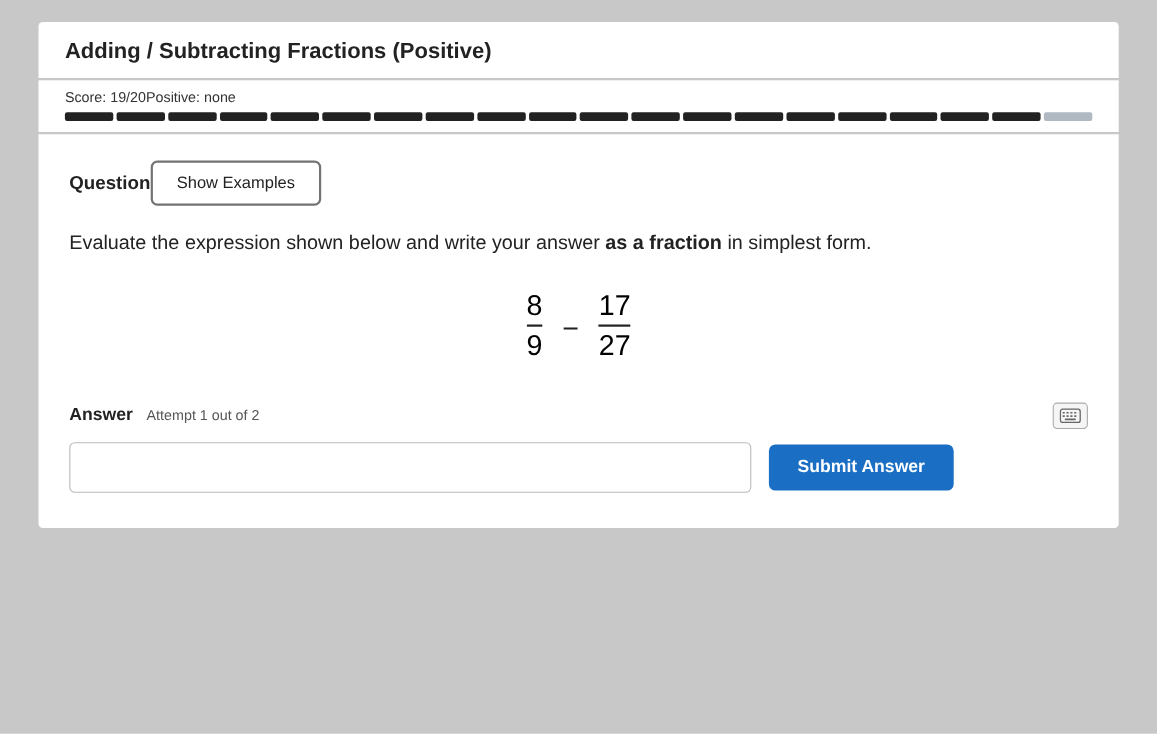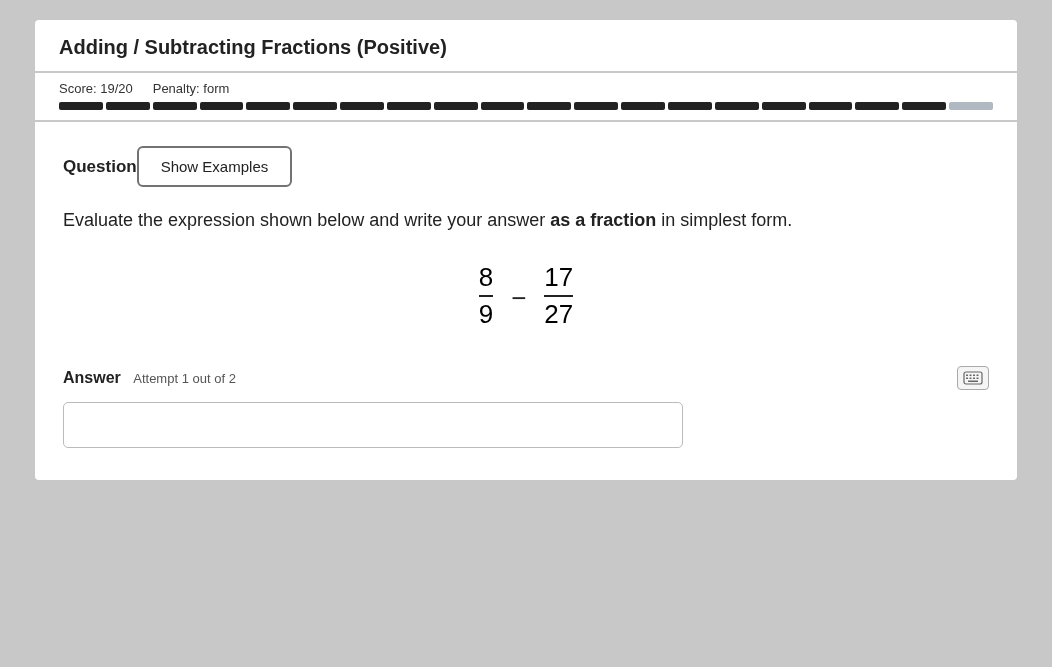--- a/index.html
+++ b/index.html
@@ -37,21 +37,20 @@
     
     .score-section {
       background: #fff;
       padding: 8px 24px 0 24px;
       margin-bottom: 2px;
     }
 
     .score-bar-header {
       display: flex;
       align-items: flex-end;
-      gap: 20px;
       margin-bottom: 6px;
     }
 
     .score-label {
       font-size: 13px;
       color: #333;
       font-weight: 500;
     }
 
     .penalty-label {
@@ -235,21 +234,21 @@
 
 <div class="page-container">
 
   <div class="title-section">
     <div class="page-title">Adding / Subtracting Fractions (Positive)</div>
   </div>
 
   <div class="score-section">
     <div class="score-bar-header">
       <span class="score-label">Score: 19/20</span>
-      <span class="penalty-label">Penalty: form</span>
+      <span class="penalty-label">Positive: none</span>
     </div>
     <div class="progress-bar-container" id="progress-bar">
     <div class="progress-segment filled"></div>
         <div class="progress-segment filled"></div>
         <div class="progress-segment filled"></div>
         <div class="progress-segment filled"></div>
         <div class="progress-segment filled"></div>
         <div class="progress-segment filled"></div>
         <div class="progress-segment filled"></div>
         <div class="progress-segment filled"></div>
@@ -312,17 +311,18 @@
             <rect x="6.5" y="6.5" width="2" height="1.5" rx="0.3" fill="#666"></rect>
             <rect x="10" y="6.5" width="2" height="1.5" rx="0.3" fill="#666"></rect>
             <rect x="13.5" y="6.5" width="2" height="1.5" rx="0.3" fill="#666"></rect>
             <rect x="5" y="9.5" width="10" height="1.5" rx="0.3" fill="#666"></rect>
           </svg>
         </div>
       </div>
 
       <div class="answer-input-row">
         <input type="text" class="answer-input" placeholder="" style="">
+        <button class="submit-btn">Submit Answer</button>
       </div>
     </div>
 
   </div>
 </div>
 
 </body></html>

